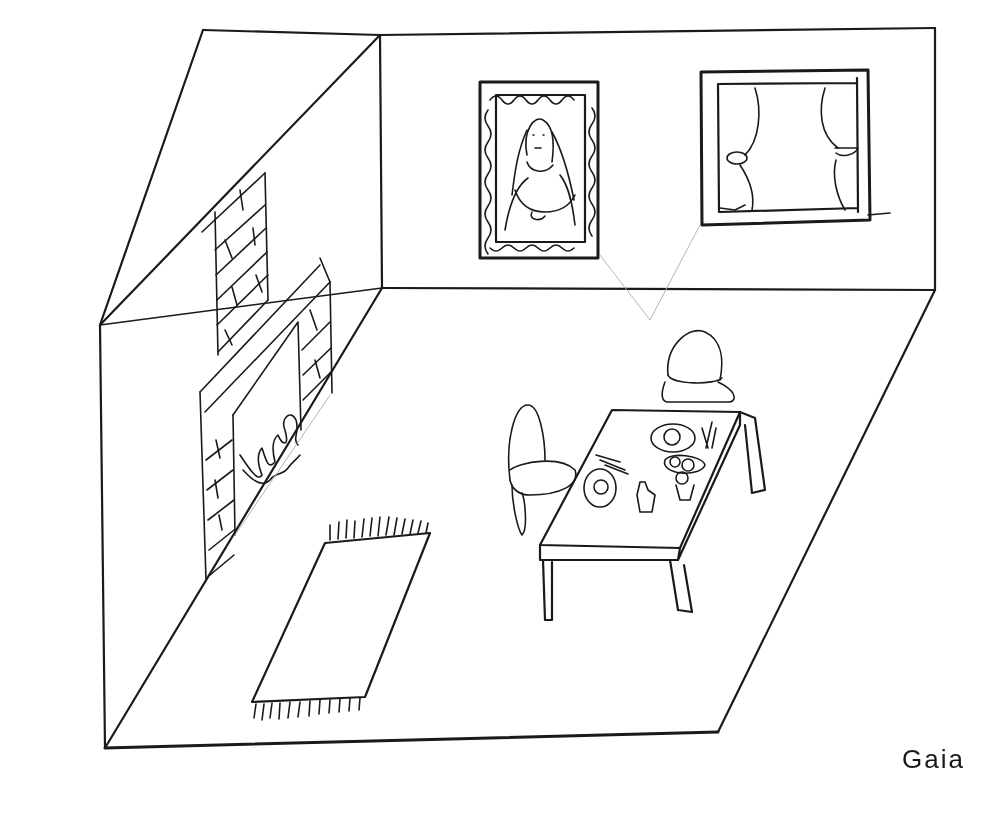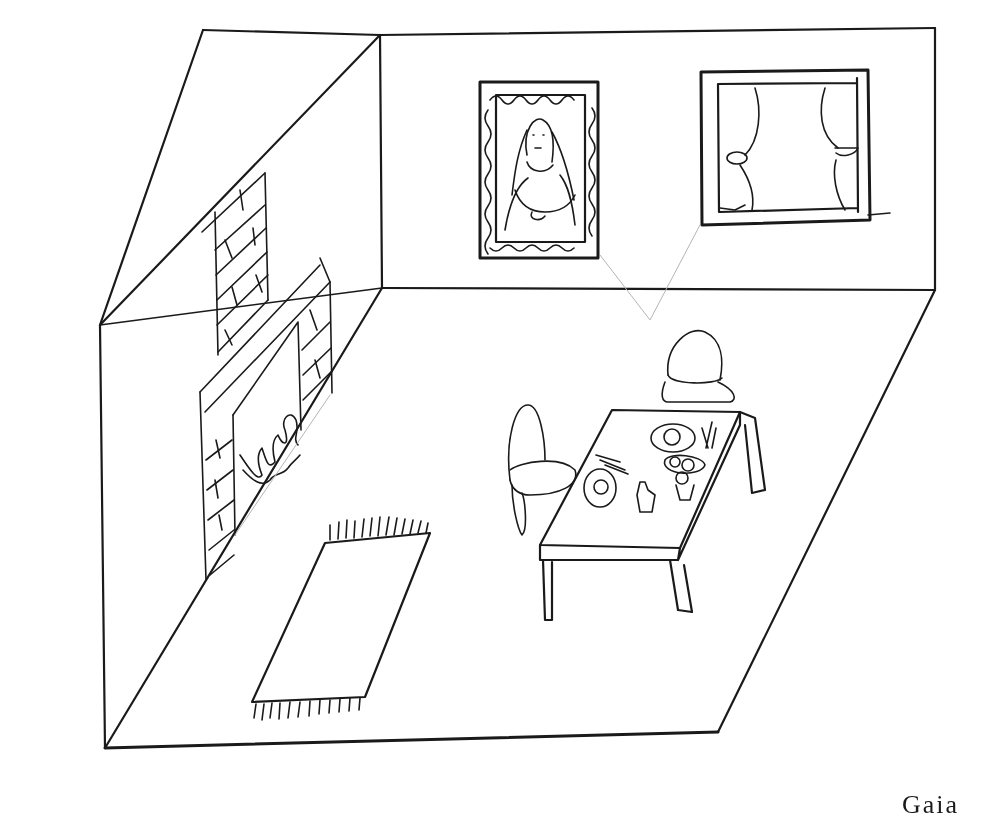--- a/index.html
+++ b/index.html
@@ -4,22 +4,22 @@
   <style>
     html, body { margin: 0; padding: 0; background: #ffffff; }
     body { width: 995px; height: 826px; position: relative; overflow: hidden; }
     svg.drawing { position: absolute; left: 0; top: 0; width: 995px; height: 826px; }
     svg.drawing * { fill: none; stroke: #1a1a1a; stroke-linecap: round; stroke-linejoin: round; }
     .thin { stroke-width: 1.6; }
     .med { stroke-width: 2.2; }
     .thick { stroke-width: 3; }
     .faint { stroke: #b5b5b5 !important; stroke-width: 1; }
     .signature {
-      position: absolute; left: 902px; top: 790px;
-      font-family: Liberation Serif, serif; font-size: 26px;
+      position: absolute; left: 902px; top: 744px;
+      font-family: Liberation Sans, sans-serif; font-size: 26px;
       color: #1a1a1a; letter-spacing: 2px; font-weight: 300;
     }
   </style>
 </head>
 <body>
 
 <svg class="drawing" viewBox="0 0 995 826">
 
   <g>
 

